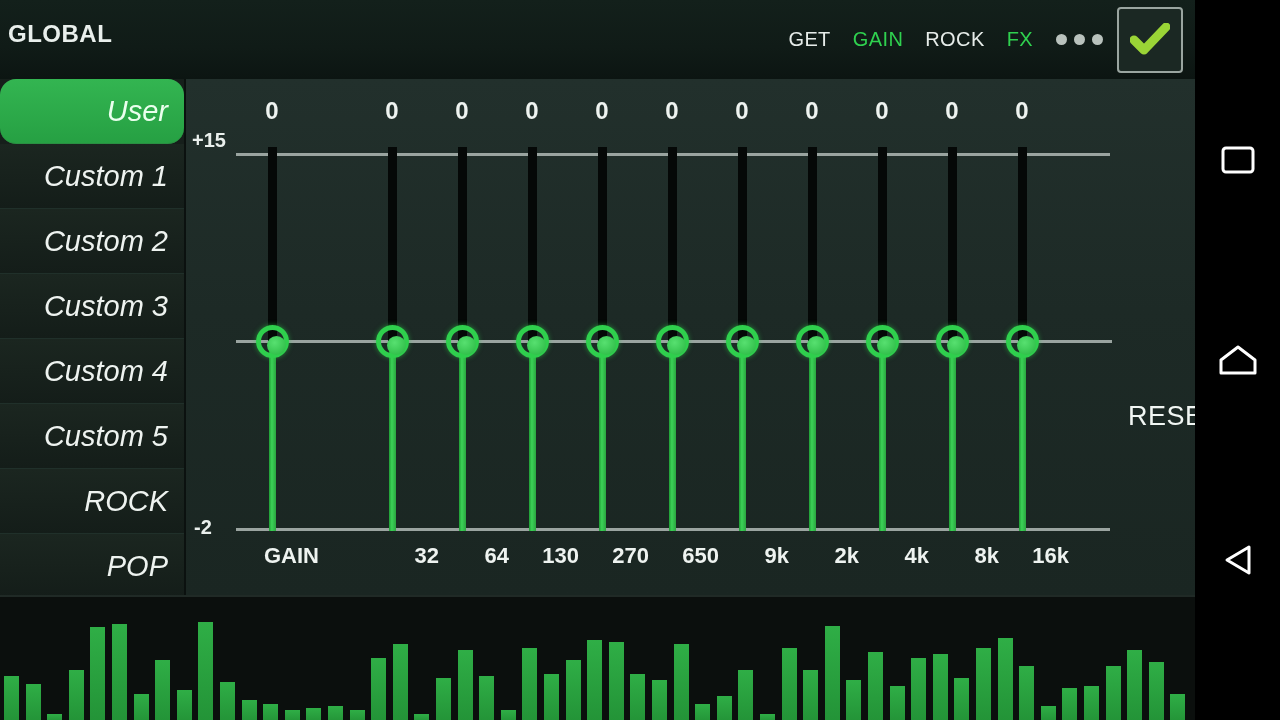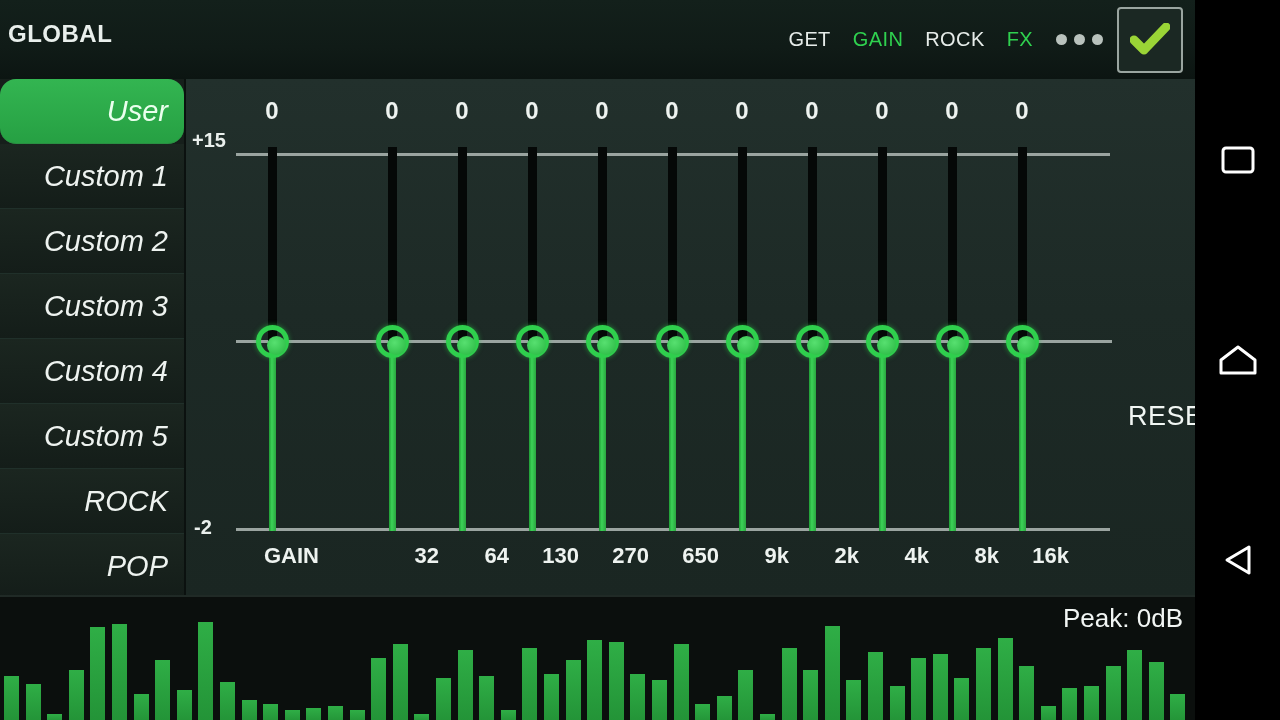--- a/index.html
+++ b/index.html
@@ -223,21 +223,20 @@
         <div class="trk-up" style="top: 68px; height: 194px;"></div>
         <div class="trk-dn" style="top: 266px; height: 186px;"></div>
         <div class="knob" style="top: 246px;">
           <i></i>
         </div>
         <div class="freq">16k</div>
       </div>
     </div>
 
   <div class="spectrum" id="spectrum">
-    <div class="peak">Peak: 0dB</div>
   <div class="sbar" style="left: 4px; height: 46px;"></div>
       <div class="sbar" style="left: 25.6px; height: 38px;"></div>
       <div class="sbar" style="left: 47.2px; height: 8px;"></div>
       <div class="sbar" style="left: 68.8px; height: 52px;"></div>
       <div class="sbar" style="left: 90.4px; height: 95px;"></div>
       <div class="sbar" style="left: 112px; height: 98px;"></div>
       <div class="sbar" style="left: 133.6px; height: 28px;"></div>
       <div class="sbar" style="left: 155.2px; height: 62px;"></div>
       <div class="sbar" style="left: 176.8px; height: 32px;"></div>
       <div class="sbar" style="left: 198.4px; height: 100px;"></div>

